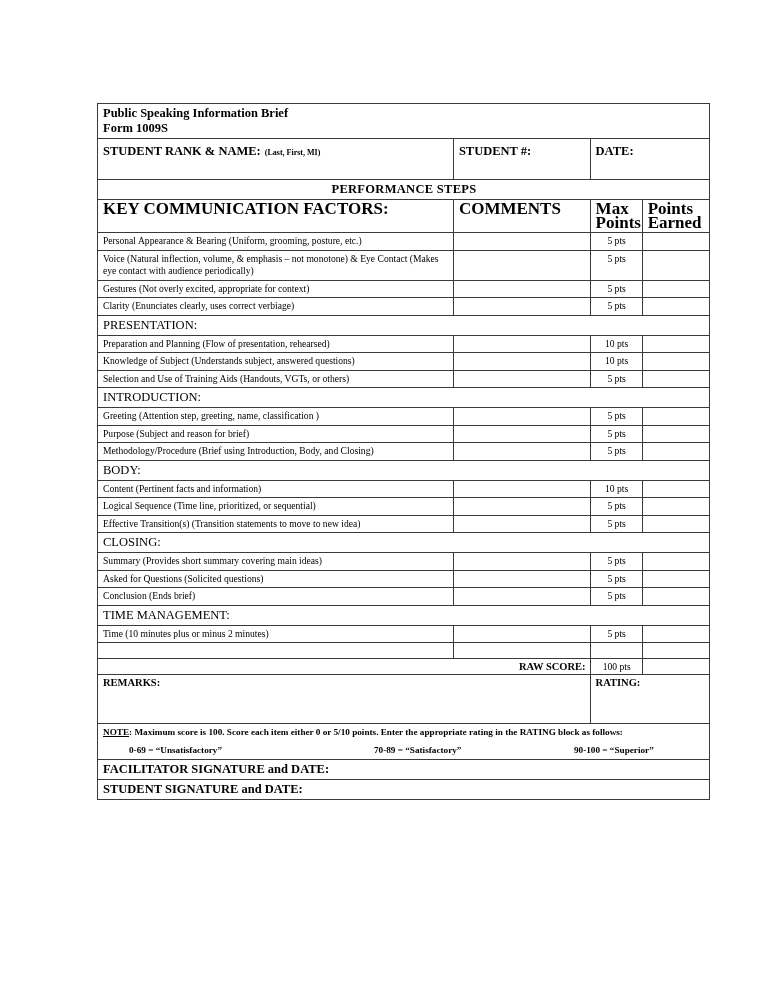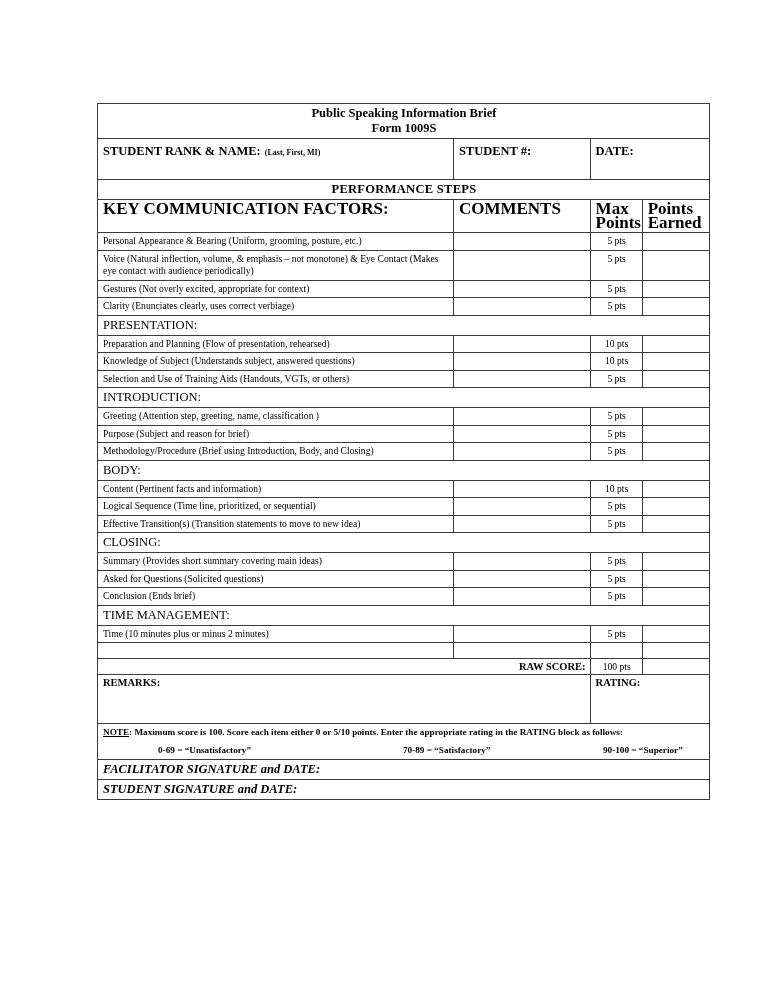--- a/index.html
+++ b/index.html
@@ -31,21 +31,20 @@
     padding: 2px 4px 2px 5px;
     background: #ffffff;
   }
   
   col.c-factor  { width: 328px; }
   col.c-comment { width: 126px; }
   col.c-max     { width: 48px; }
   col.c-earned  { width: 62px; }
 
   .title-cell {
-    text-align: center;
     font-weight: bold;
     font-size: 12.5px;
     line-height: 15px;
     padding-top: 5px;
     padding-bottom: 6px;
   }
   .title-cell .l1 { display: block; }
   .title-cell .l2 { display: block; }
 
   .bold-label {
@@ -137,30 +136,29 @@
     font-weight: bold;
     line-height: 13px;
   }
   .note-cell .note-u { text-decoration: underline; }
   .note-line2 {
     display: block;
     margin-top: 5px;
     padding-left: 26px;
   }
   .note-line2 .seg { display: inline-block; }
-  .seg-a { width: 245px; margin-left: 29px; }
+  .seg-a { width: 245px; }
   .seg-b { width: 200px; }
 
   .sig-cell {
     font-weight: bold;
     font-size: 12.5px;
     padding-top: 5px;
     padding-bottom: 6px;
     padding-left: 6px;
-    font-style: italic;
   }
 </style>
 </head>
 <body>
 
 <div class="page">
   <table class="form">
     <colgroup>
       <col class="c-factor">
       <col class="c-comment">

